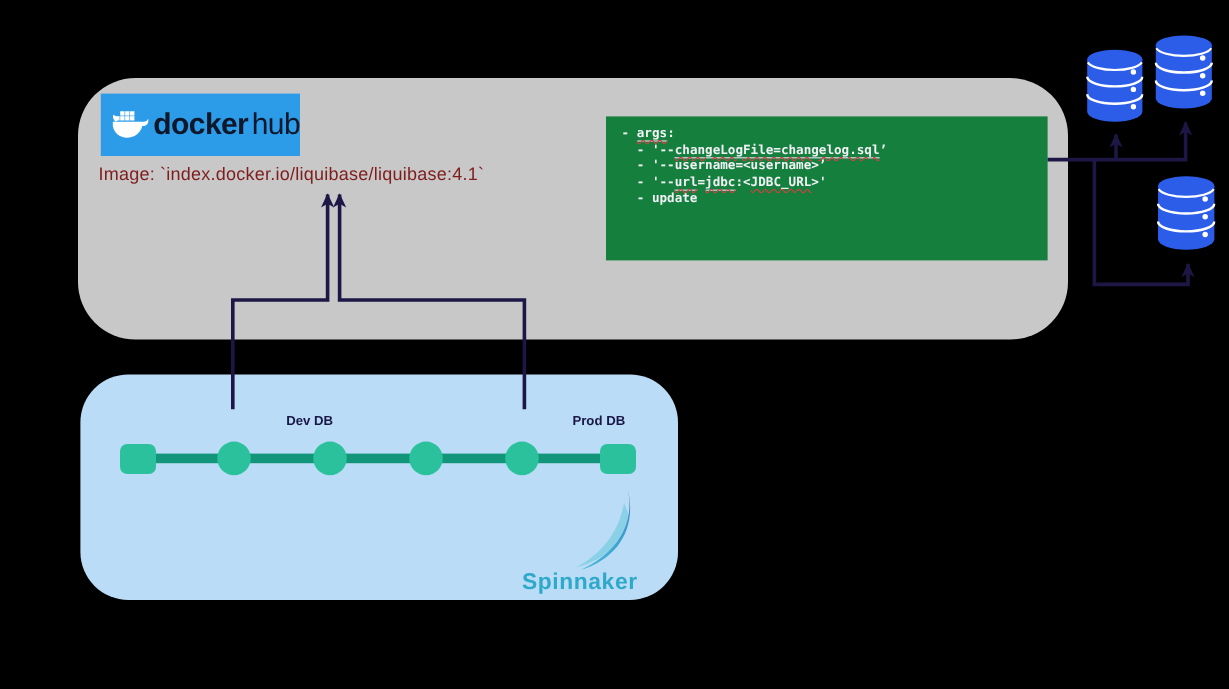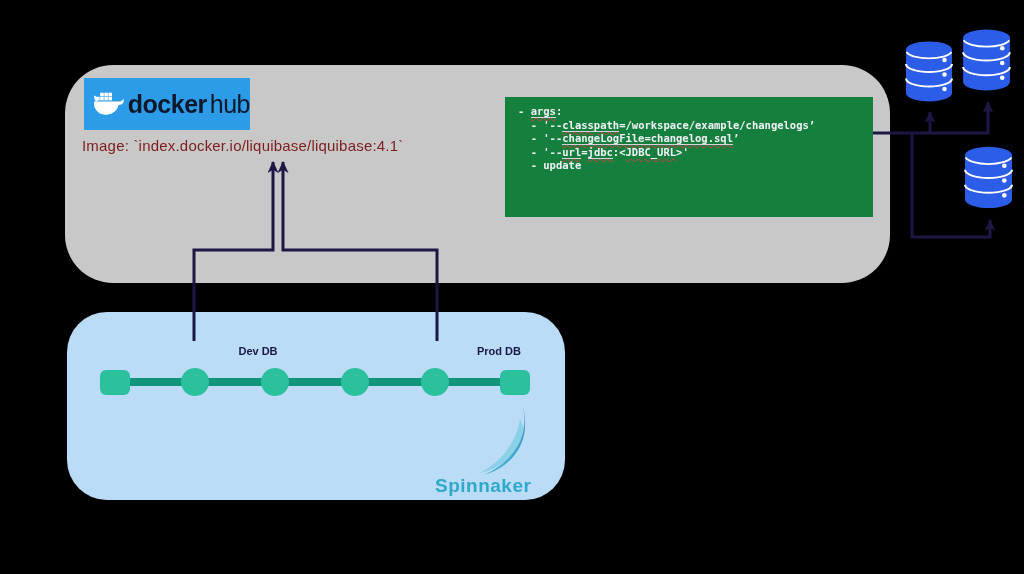--- a/index.html
+++ b/index.html
@@ -83,22 +83,22 @@
           <path d="M2,18 h50 c4,0 6,-2 7,-5 c1.5,2.5 1,6 -1,8.5 c-2,2.5 -5,3.5 -8,3.2 C47,37 37,44 25,44 C13,44 4,36 2,25 Z"></path>
           <path d="M7,18 C3,16 1.5,11 2.5,6.5 c4,1.2 6.8,4.6 7.8,8.5 Z"></path>
         </g>
       </svg>
       <span class="word w-docker">docker</span>
       <span class="word w-hub">hub</span>
     </div>
     <div class="image-line">Image: `index.docker.io/liquibase/liquibase:4.1`</div>
     <div class="code-block">
         <div class="code-line"><span>- </span><span class="u">args</span><span>:</span></div>
-        <div class="code-line"><span>  - '--</span><span class="u">classpath</span><span>=/workspace/example/changelogs’</span></div>
         <div class="code-line"><span>  - '--</span><span class="u">changeLogFile=changelog.sql</span><span>’</span></div>
+        <div class="code-line"><span>  - '--username=&lt;username&gt;’</span></div>
         <div class="code-line"><span>  - '--</span><span class="u">url</span><span>=</span><span class="u">jdbc</span><span>:&lt;</span><span class="w">JDBC_URL</span><span>&gt;'</span></div>
         <div class="code-line"><span>  - update</span></div>
       </div>
   </div>
 
   <div class="blue-panel">
     <div class="stage-label label-dev">Dev DB</div>
     <div class="stage-label label-prod">Prod DB</div>
     <div class="pipe-bar"></div>
     <div class="pipe-square sq-start"></div>

